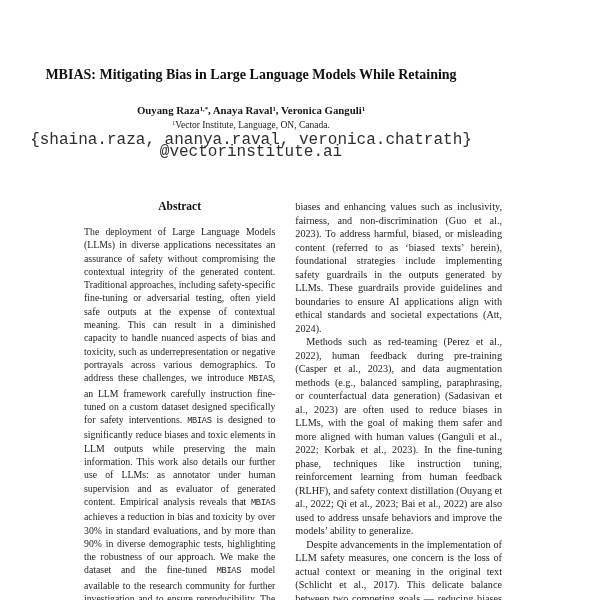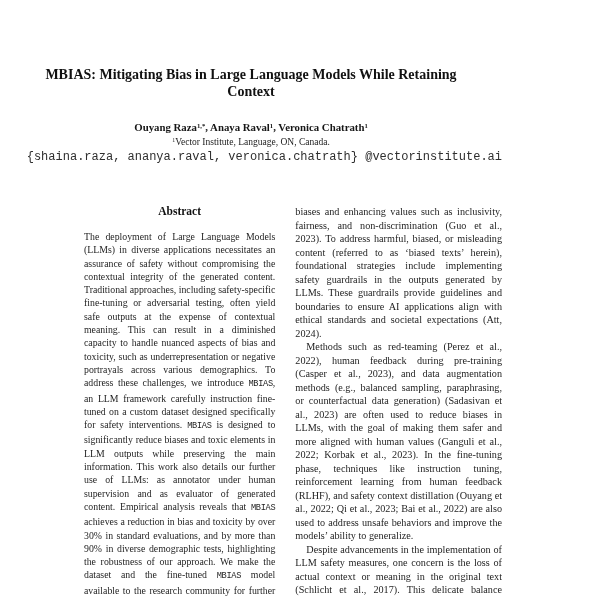--- a/index.html
+++ b/index.html
@@ -18,23 +18,23 @@
   }
   .authors {
     margin-top: 20px; text-align: center;
     font-weight: bold; font-size: 10.8px; line-height: 14px; color: #161616;
   }
   .affiliation {
     margin-top: 2px; text-align: center;
     font-size: 9.5px; line-height: 12px; color: #222;
   }
   .email {
-    margin-top: 3px; text-align: right;
+    margin-top: 3px; text-align: center;
     font-family: "Liberation Mono", monospace;
-    font-size: 12px; line-height: 12px; color: #2e2e2e;
+    font-size: 16px; line-height: 12px; color: #2e2e2e;
   }
 
   .columns {
     margin-top: 42px;
     padding-left: 84px;
     display: flex; gap: 20px;
     align-items: center;
   }
   .col-left  { width: 211px; }
   .col-right { width: 228px; }
@@ -63,23 +63,22 @@
   }
 </style>
 </head>
 <body>
 
 <div class="page">
 
   <div class="title-block">
     <div class="paper-title">
       <div>MBIAS: Mitigating Bias in Large Language Models While Retaining</div>
-      <div>Context</div>
     </div>
-    <div class="authors"><span>Ouyang Raza</span><span class="sup">1,*</span><span>, Anaya Raval</span><span class="sup">1</span><span>, Veronica Chatrath</span><span class="sup">1</span></div>
+    <div class="authors"><span>Ouyang Raza</span><span class="sup">1,*</span><span>, Anaya Raval</span><span class="sup">1</span><span>, Veronica Ganguli</span><span class="sup">1</span></div>
     <div class="affiliation"><span class="sup">1</span><span>Vector Institute, Language, ON, Canada.</span></div>
     <div class="email">{shaina.raza, ananya.raval, veronica.chatrath} @vectorinstitute.ai</div>
   </div>
 
   <div class="columns">
 
     <div class="col-left">
       <div class="abstract-heading">Abstract</div>
       <div class="abstract-body"><span>The deployment of Large Language Models (LLMs) in diverse applications necessitates an assurance of safety without compromising the contextual integrity of the generated content. Traditional approaches, including safety-specific fine-tuning or adversarial testing, often yield safe outputs at the expense of contextual meaning. This can result in a diminished capacity to handle nuanced aspects of bias and toxicity, such as underrepresentation or negative portrayals across various demographics. To address these challenges, we introduce </span><span class="tt">MBIAS</span><span>, an LLM framework carefully instruction fine-tuned on a custom dataset designed specifically for safety interventions. </span><span class="tt">MBIAS</span><span> is designed to significantly reduce biases and toxic elements in LLM outputs while preserving the main information. This work also details our further use of LLMs: as annotator under human supervision and as evaluator of generated content. Empirical analysis reveals that </span><span class="tt">MBIAS</span><span> achieves a reduction in bias and toxicity by over 30% in standard evaluations, and by more than 90% in diverse demographic tests, highlighting the robustness of our approach. We make the dataset and the fine-tuned </span><span class="tt">MBIAS</span><span> model available to the research community for further investigation and to ensure reproducibility. The code for this project can be accessed here </span><span class="sup">1</span><span>.</span></div>
 

